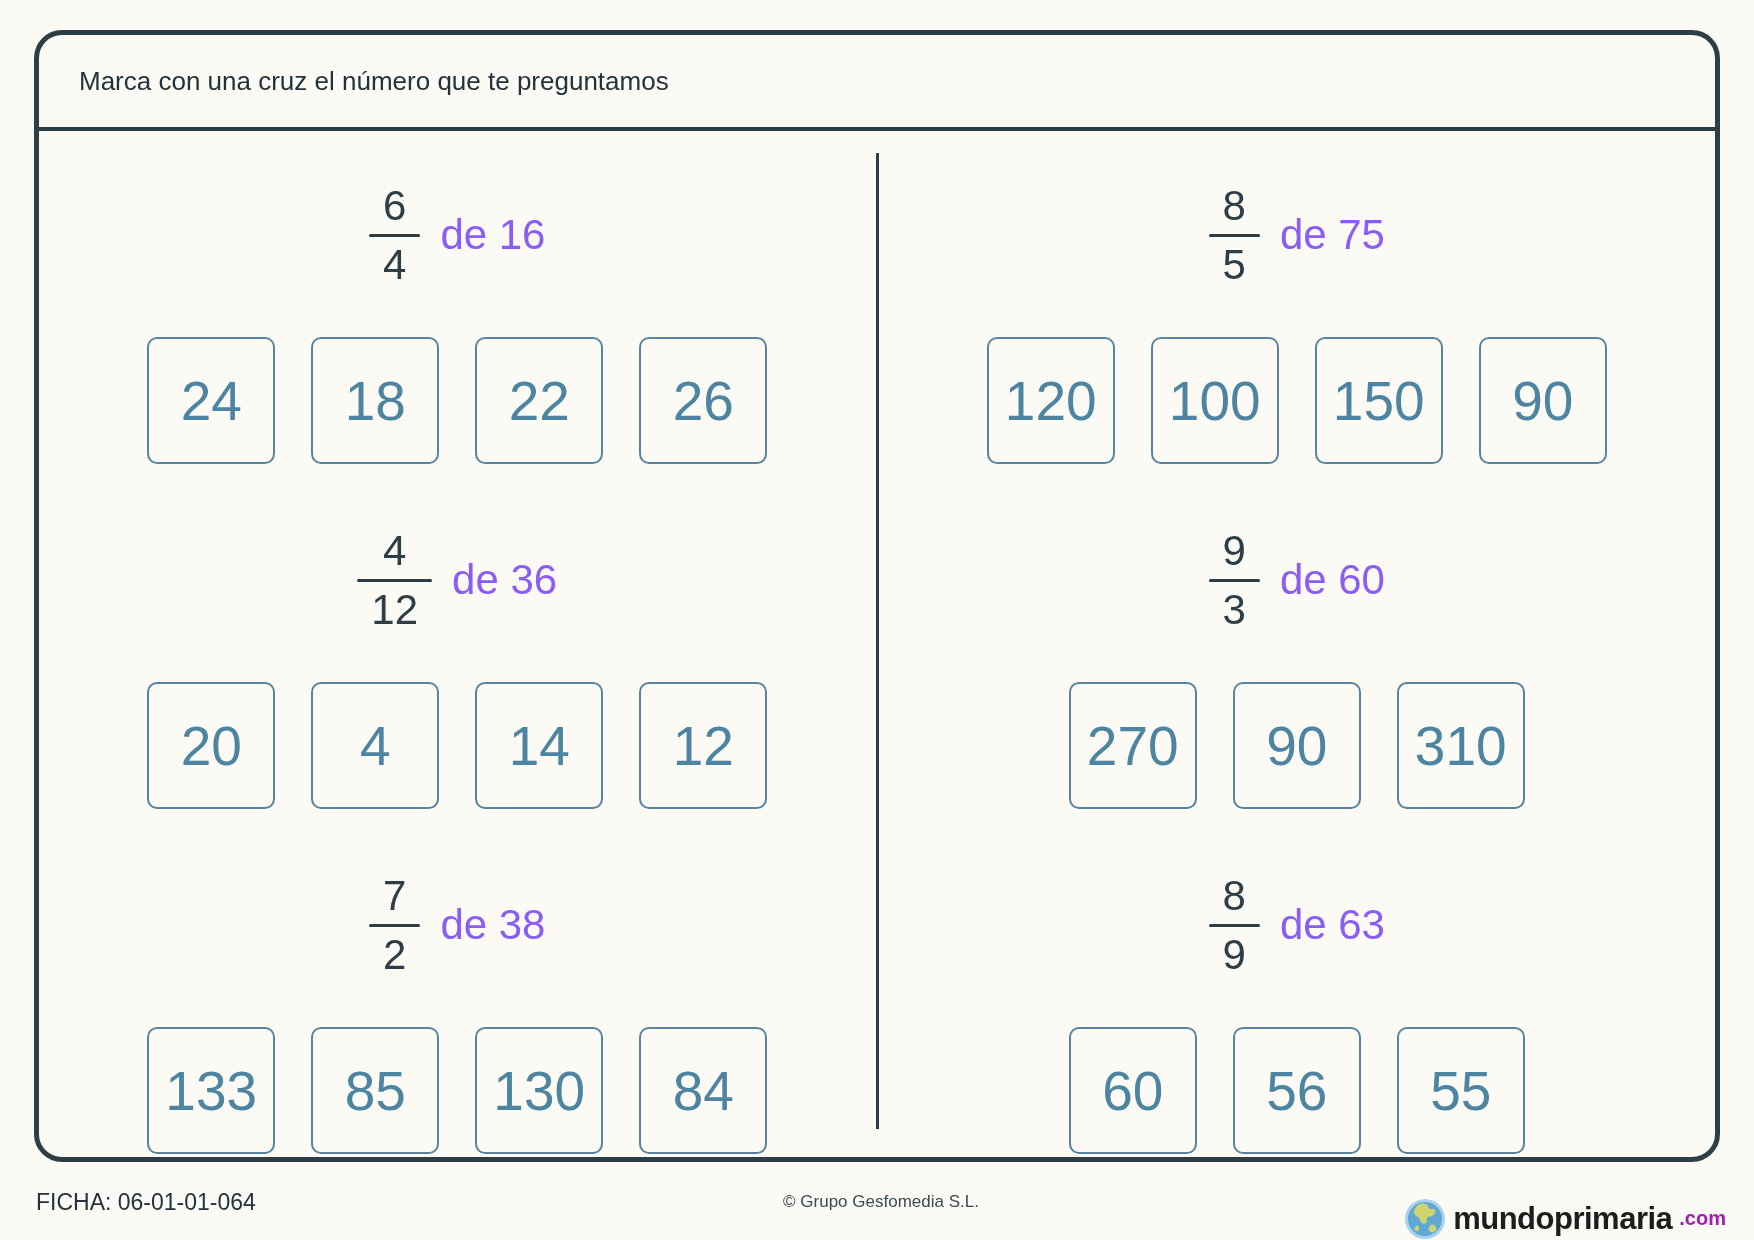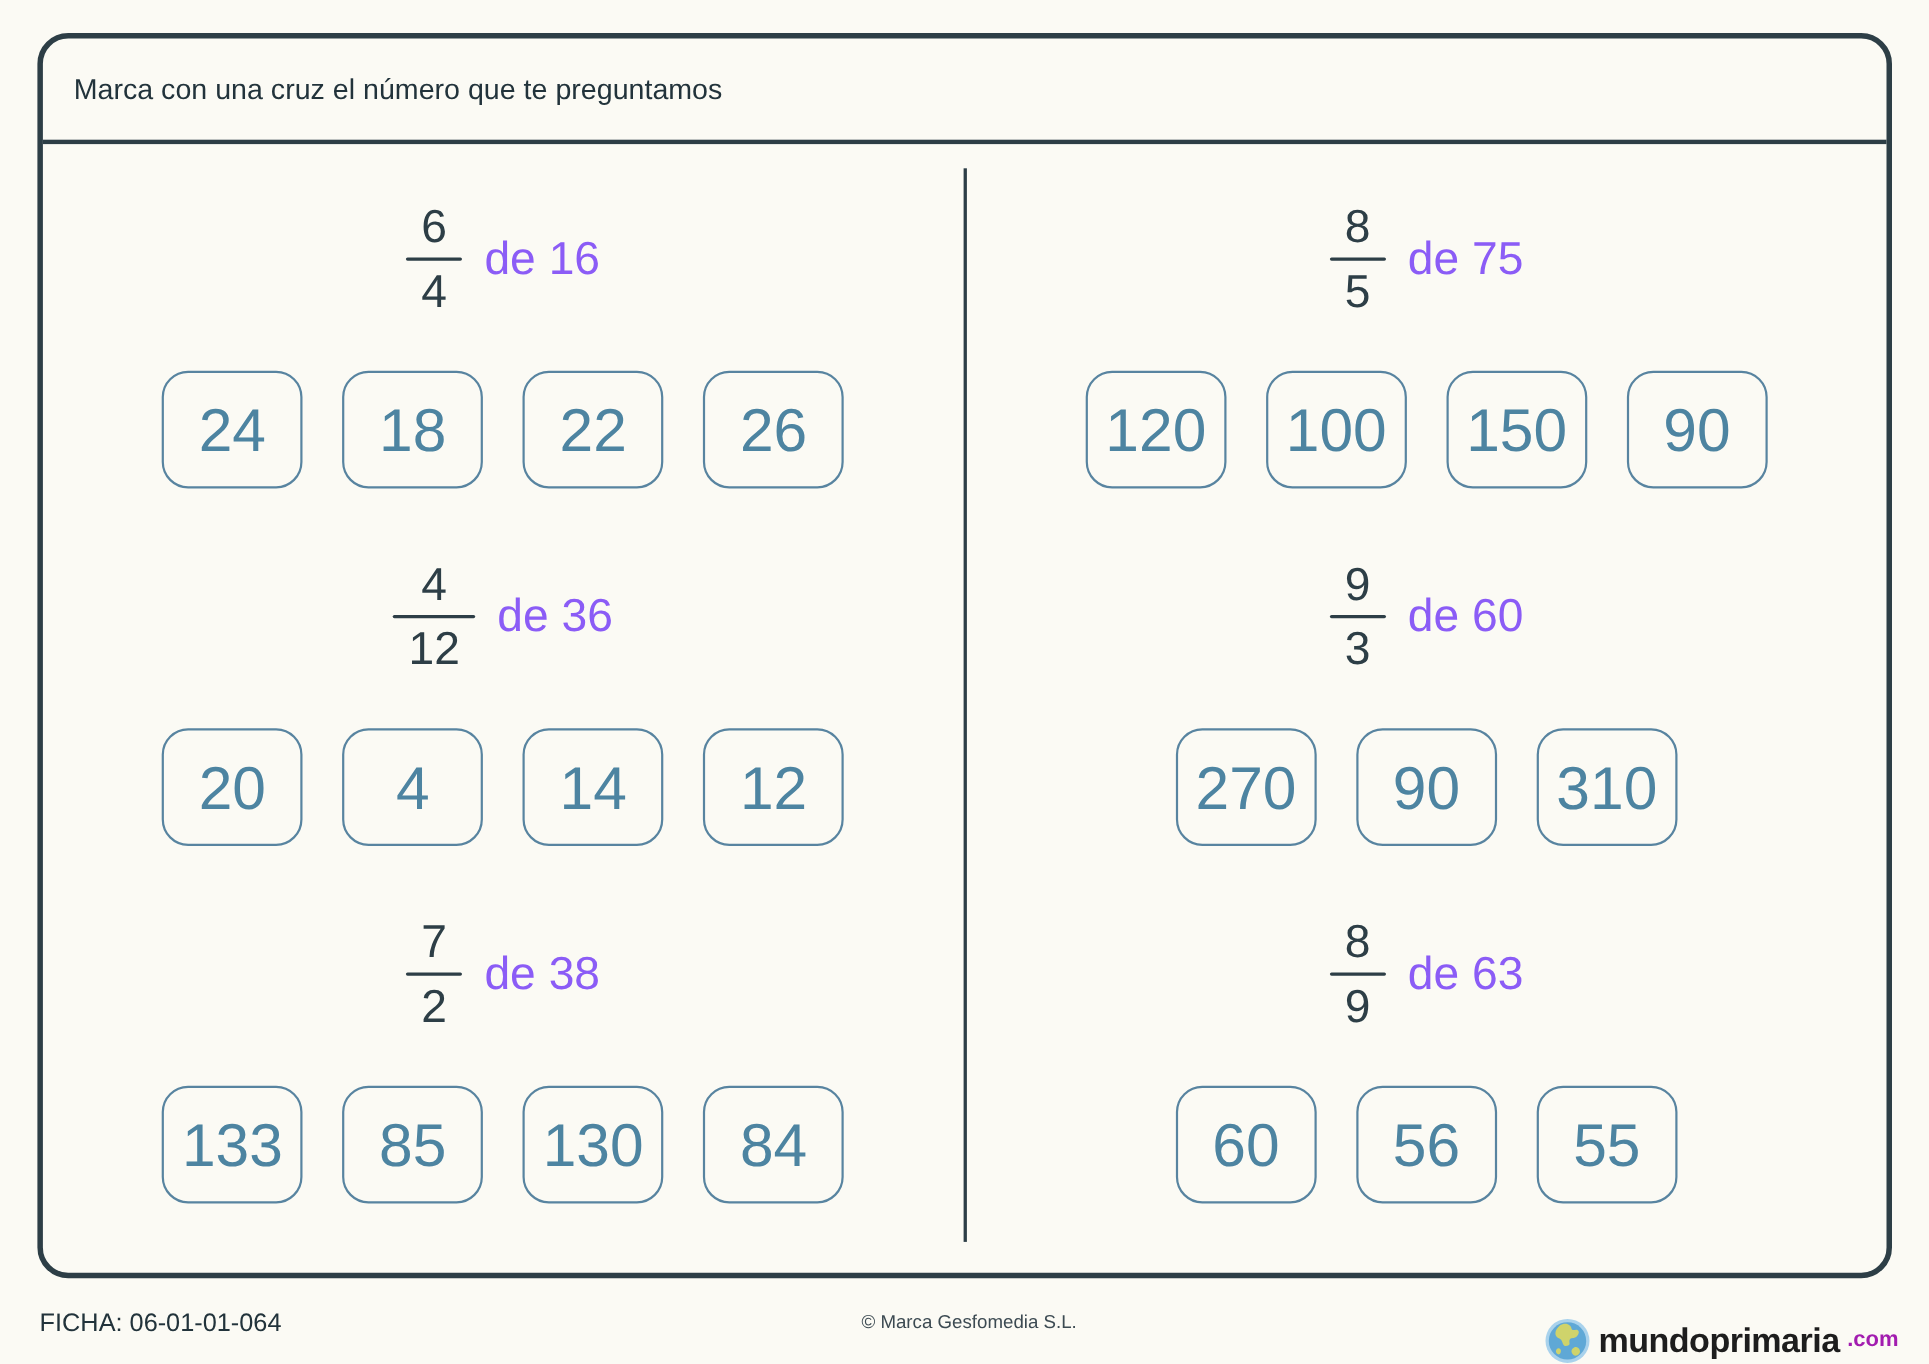--- a/index.html
+++ b/index.html
@@ -26,21 +26,21 @@
     display: flex;
     flex-direction: column;
     box-sizing: border-box;
     background: transparent;
   }
   .frame-header {
     height: 92px;
     border-bottom: 4px solid #2d3e46;
     display: flex;
     align-items: center;
-    padding-left: 28px;
+    padding-left: 40px;
     font-size: 26px;
     color: #22333b;
     flex: 0 0 auto;
   }
   .frame-body {
     flex: 1 1 auto;
     display: flex;
     min-height: 0;
   }
   .col {
@@ -93,23 +93,23 @@
   .of-text {
     font-size: 42px;
     color: #8b5cf6;
   }
   .options-row {
     display: flex;
     gap: 36px;
   }
   .option {
     width: 128px;
-    height: 107px;
+    height: 127px;
     border: 2.5px solid #5884a0;
-    border-radius: 24px;
+    border-radius: 10px;
     display: flex;
     align-items: center;
     justify-content: center;
     font-size: 55px;
     color: #4d84a1;
     box-sizing: border-box;
     background: transparent;
     cursor: pointer;
   }
   .footer {
@@ -275,21 +275,21 @@
         </div>
       </div>
 
     </div>
 
   </div>
 </div>
 
 <div class="footer">
   <span class="ficha">FICHA: 06-01-01-064</span>
-  <span class="copyright">© Marca Gesfomedia S.L.</span>
+  <span class="copyright">© Grupo Gesfomedia S.L.</span>
   <div class="logo">
     <svg viewBox="0 0 42 42" xmlns="http://www.w3.org/2000/svg">
       <circle cx="21" cy="21" r="20" fill="#a9d2ec"></circle>
       <circle cx="21" cy="21" r="17" fill="#5fa8d6"></circle>
       <path fill="#cfd36b" d="M14 7c3-2 7-2 9 0 2 1 1 4 3 4s4-1 5 1-1 5-3 6-4 0-5 2 1 4-1 5-4 1-5-1-1-4-3-5-4-2-4-5 2-5 4-7z"></path>
       <path fill="#cfd36b" d="M27 27c2-1 4 0 5 2s0 4-2 5-4 0-5-2 0-4 2-5z"></path>
       <path fill="#cfd36b" d="M12 28c1-1 3 0 3 2s-1 4-3 3-2-4 0-5z"></path>
     </svg>
     <span class="logo-main">mundoprimaria</span>
       <span class="logo-suffix">.com</span>

